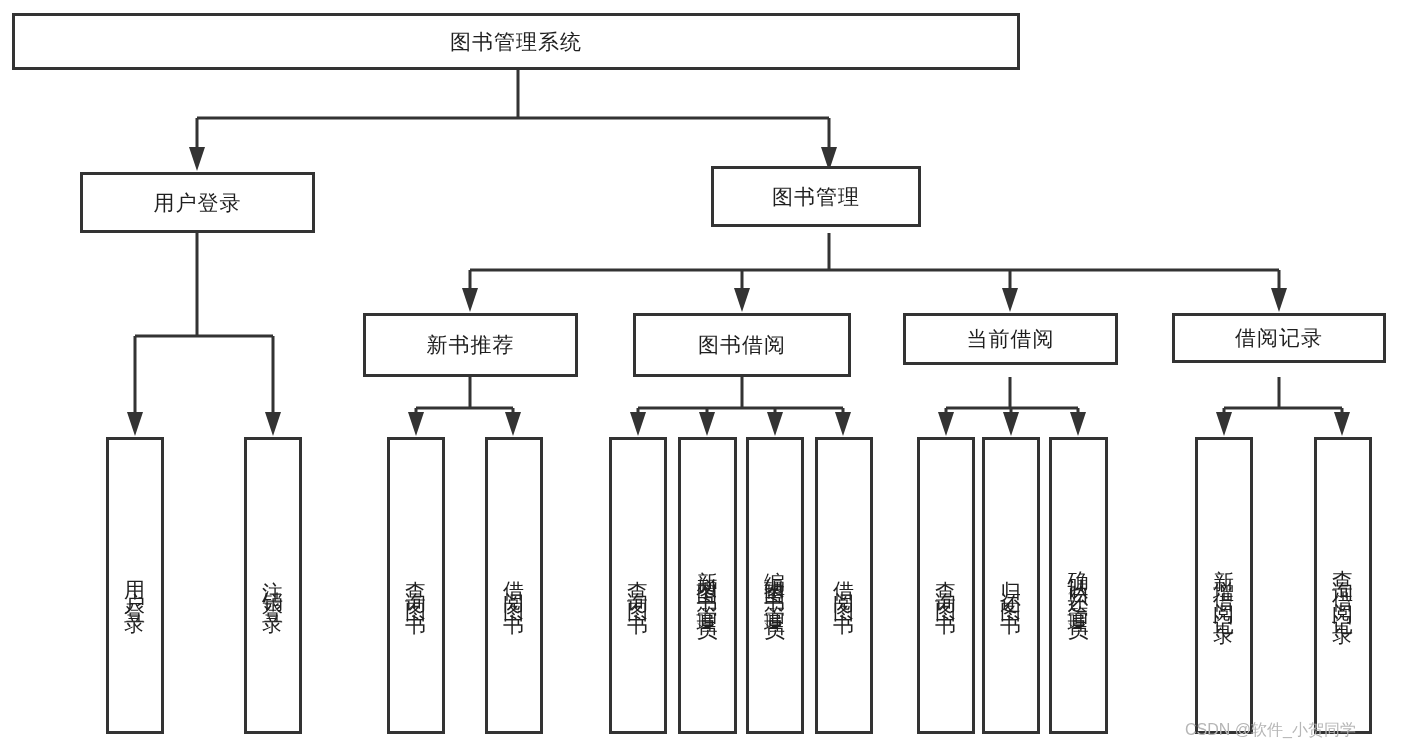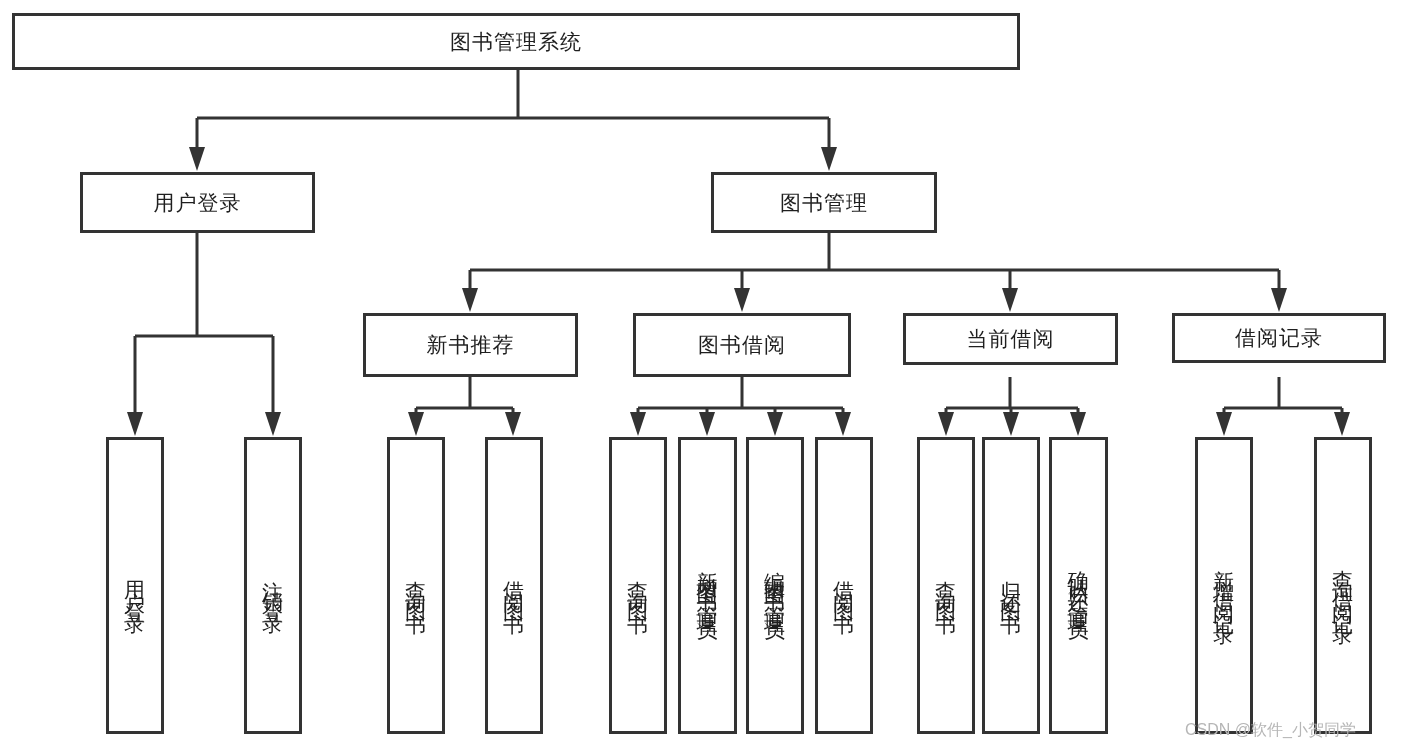--- a/index.html
+++ b/index.html
@@ -98,21 +98,21 @@
     </g>
   </svg>
 
   <div class="box" style="left:12px; top:13px; width:1008px; height:57px;">
     <span class="h-label">图书管理系统</span>
   </div>
 
   <div class="box" style="left:80px; top:172px; width:235px; height:61px;">
     <span class="h-label">用户登录</span>
   </div>
-  <div class="box" style="left:711px; top:172px; width:226px; height:61px;">
+  <div class="box" style="left:711px; top:166px; width:210px; height:61px;">
     <span class="h-label">图书管理</span>
   </div>
 
   <div class="box" style="left:633px; top:313px; width:218px; height:64px;">
     <span class="h-label">图书借阅</span>
   </div>
   <div class="box" style="left:363px; top:313px; width:215px; height:64px;">
     <span class="h-label">新书推荐</span>
   </div>
   <div class="box" style="left:903px; top:313px; width:215px; height:52px;">

